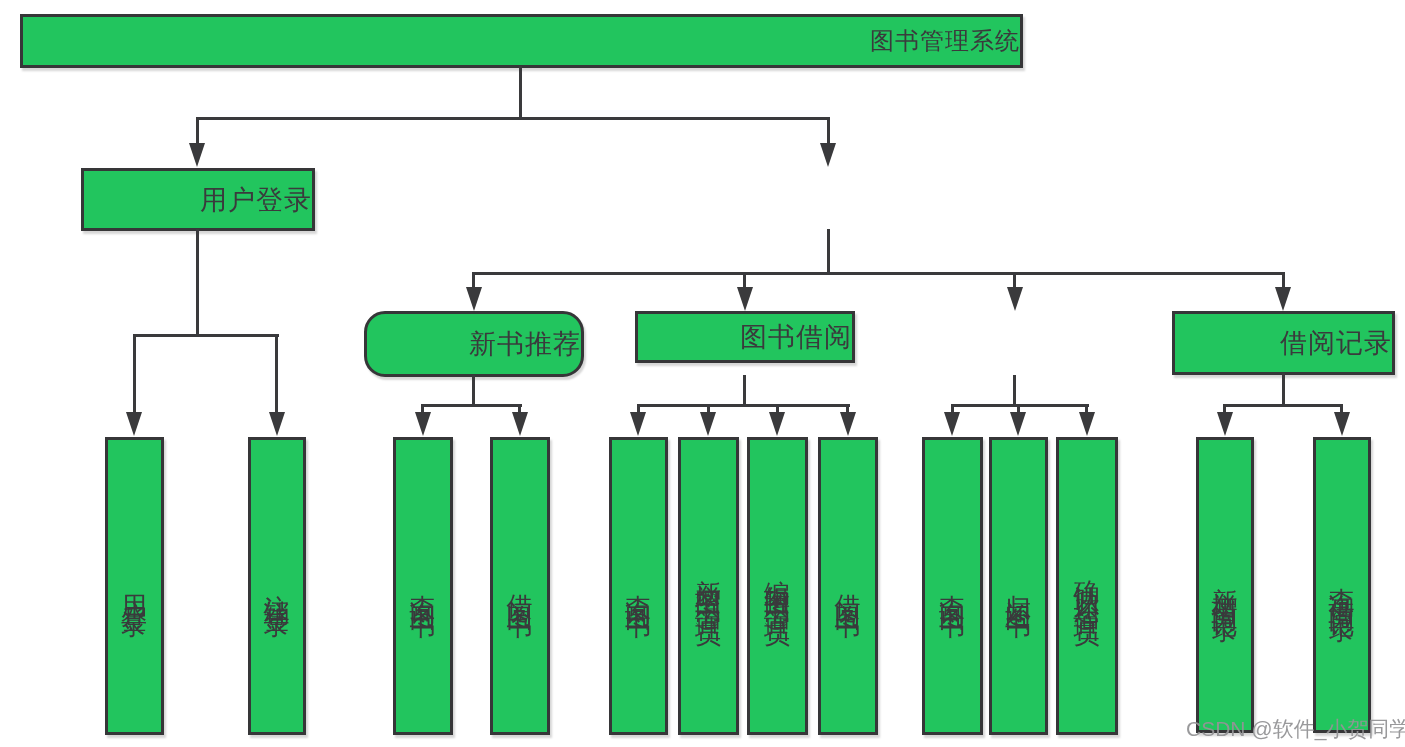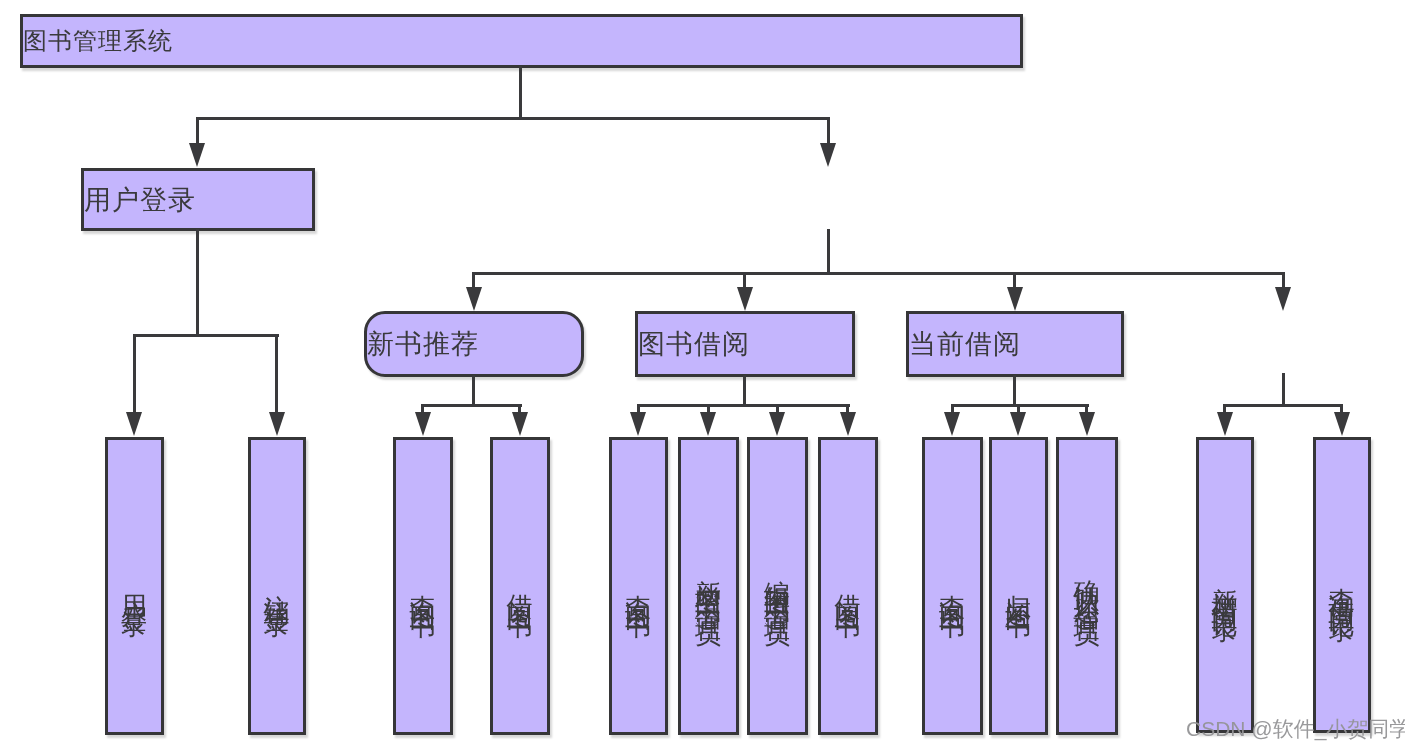--- a/index.html
+++ b/index.html
@@ -7,24 +7,24 @@
     position:relative;
     width:1405px;height:747px;
     background:#ffffff;
     font-family:"Liberation Sans","DejaVu Sans",sans-serif;
     color:#3a3a3c;
     overflow:hidden;
   }
   .box{
     position:absolute;
     box-sizing:border-box;
-    background:#c4b5fd;
+    background:#22c55e;
     border:3px solid #363638;
     box-shadow:2px 3px 2px rgba(0,0,0,0.16);
-    display:flex;align-items:center;justify-content:flex-start;
+    display:flex;align-items:center;justify-content:flex-end;
   }
   .hlabel{font-size:27px;letter-spacing:1px;white-space:nowrap;}
   .root-label{font-size:24px;}
   .leaf{
     width:100%;height:100%;
     display:flex;align-items:center;justify-content:center;
   }
   .vtext{
     writing-mode:vertical-rl;
     text-orientation:mixed;
@@ -90,25 +90,25 @@
     <div class="vl" style="left:1282px;top:272px;height:18px;"></div>
     <div class="arrow" style="left:466px;top:287px;"></div>
     <div class="arrow" style="left:737px;top:287px;"></div>
     <div class="arrow" style="left:1007px;top:287px;"></div>
     <div class="arrow" style="left:1275px;top:287px;"></div>
   </div>
 
   <div class="box" style="left:364px;top:311px;width:220px;height:66px;border-radius:21px;">
     <span class="hlabel">新书推荐</span>
   </div>
-  <div class="box" style="left:635px;top:311px;width:220px;height:66px;">
+  <div class="box" style="left:635px;top:311px;width:220px;height:52px;">
     <span class="hlabel">图书借阅</span>
   </div>
-  <div class="box" style="left:906px;top:311px;width:218px;height:66px;">
-    <span class="hlabel">当前借阅</span>
+  <div class="box" style="left:1172px;top:311px;width:223px;height:64px;">
+    <span class="hlabel">借阅记录</span>
   </div>
 
   <div>
     <div class="vl" style="left:472px;top:375px;height:31px;"></div>
     <div class="hl" style="left:421px;top:404px;width:101px;"></div>
     <div class="vl" style="left:421px;top:404px;height:12px;"></div>
     <div class="vl" style="left:518px;top:404px;height:12px;"></div>
     <div class="arrow" style="left:415px;top:412px;"></div>
     <div class="arrow" style="left:512px;top:412px;"></div>
   </div>

